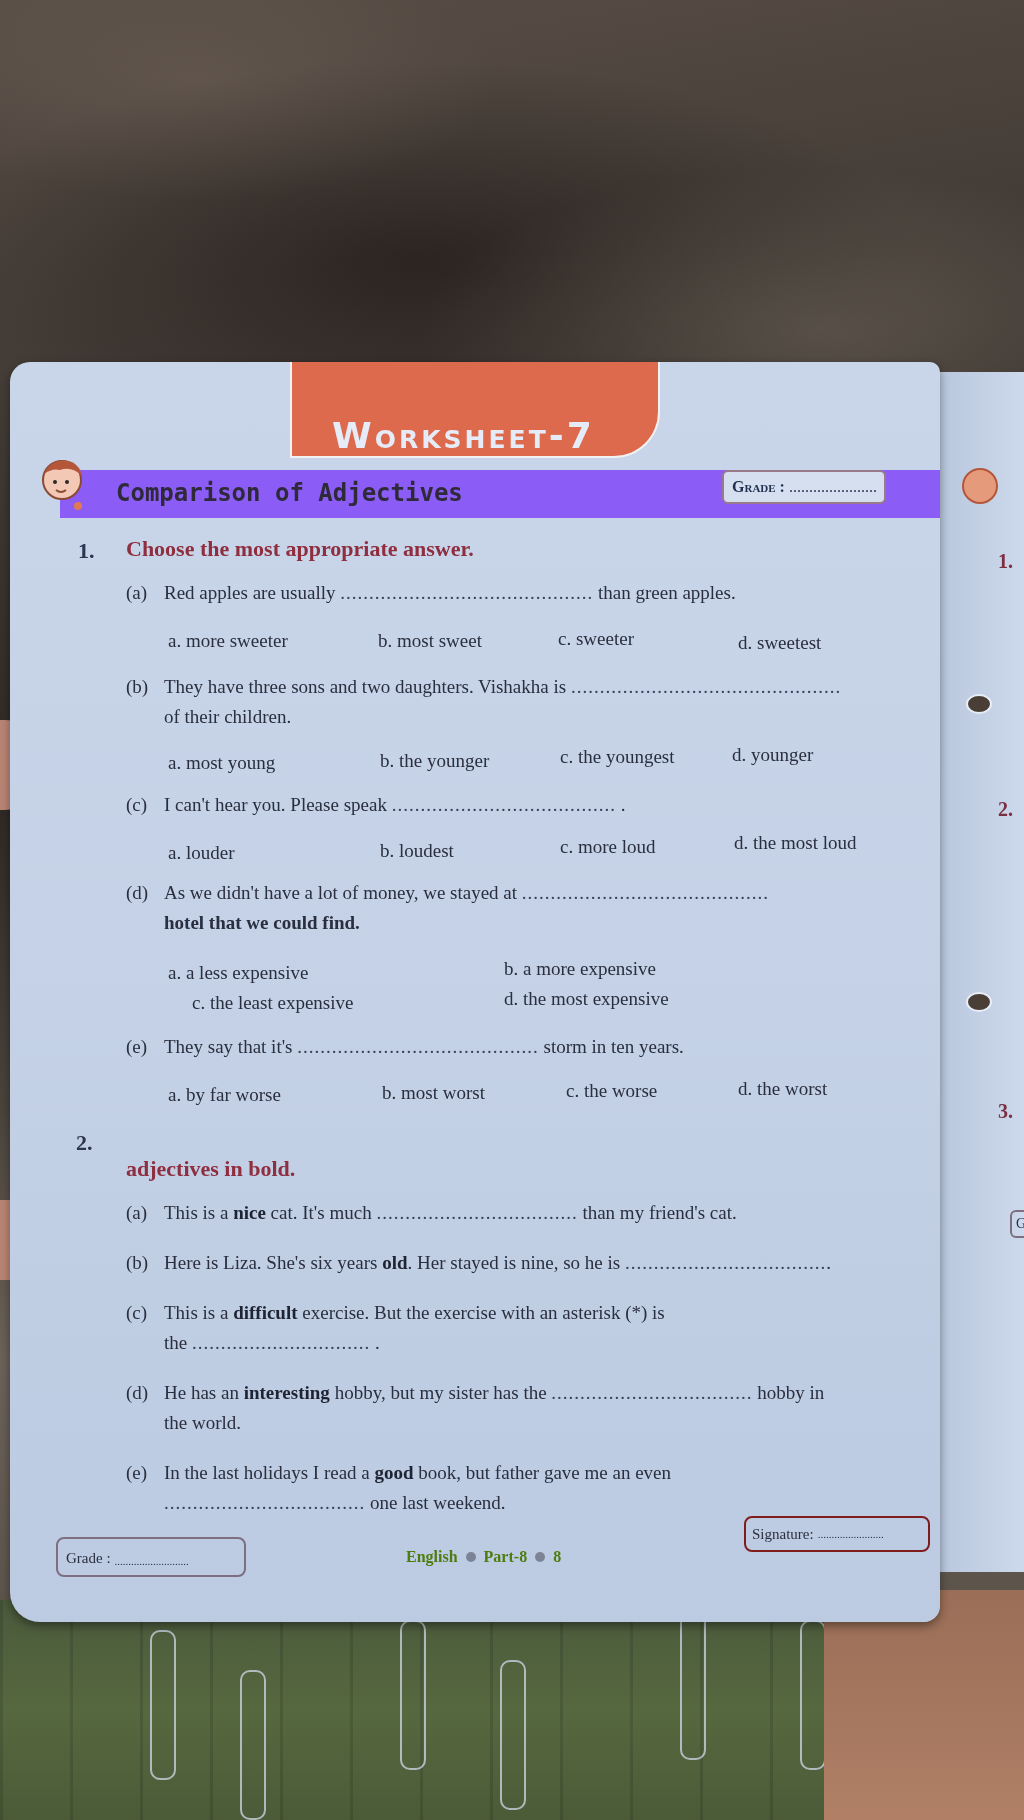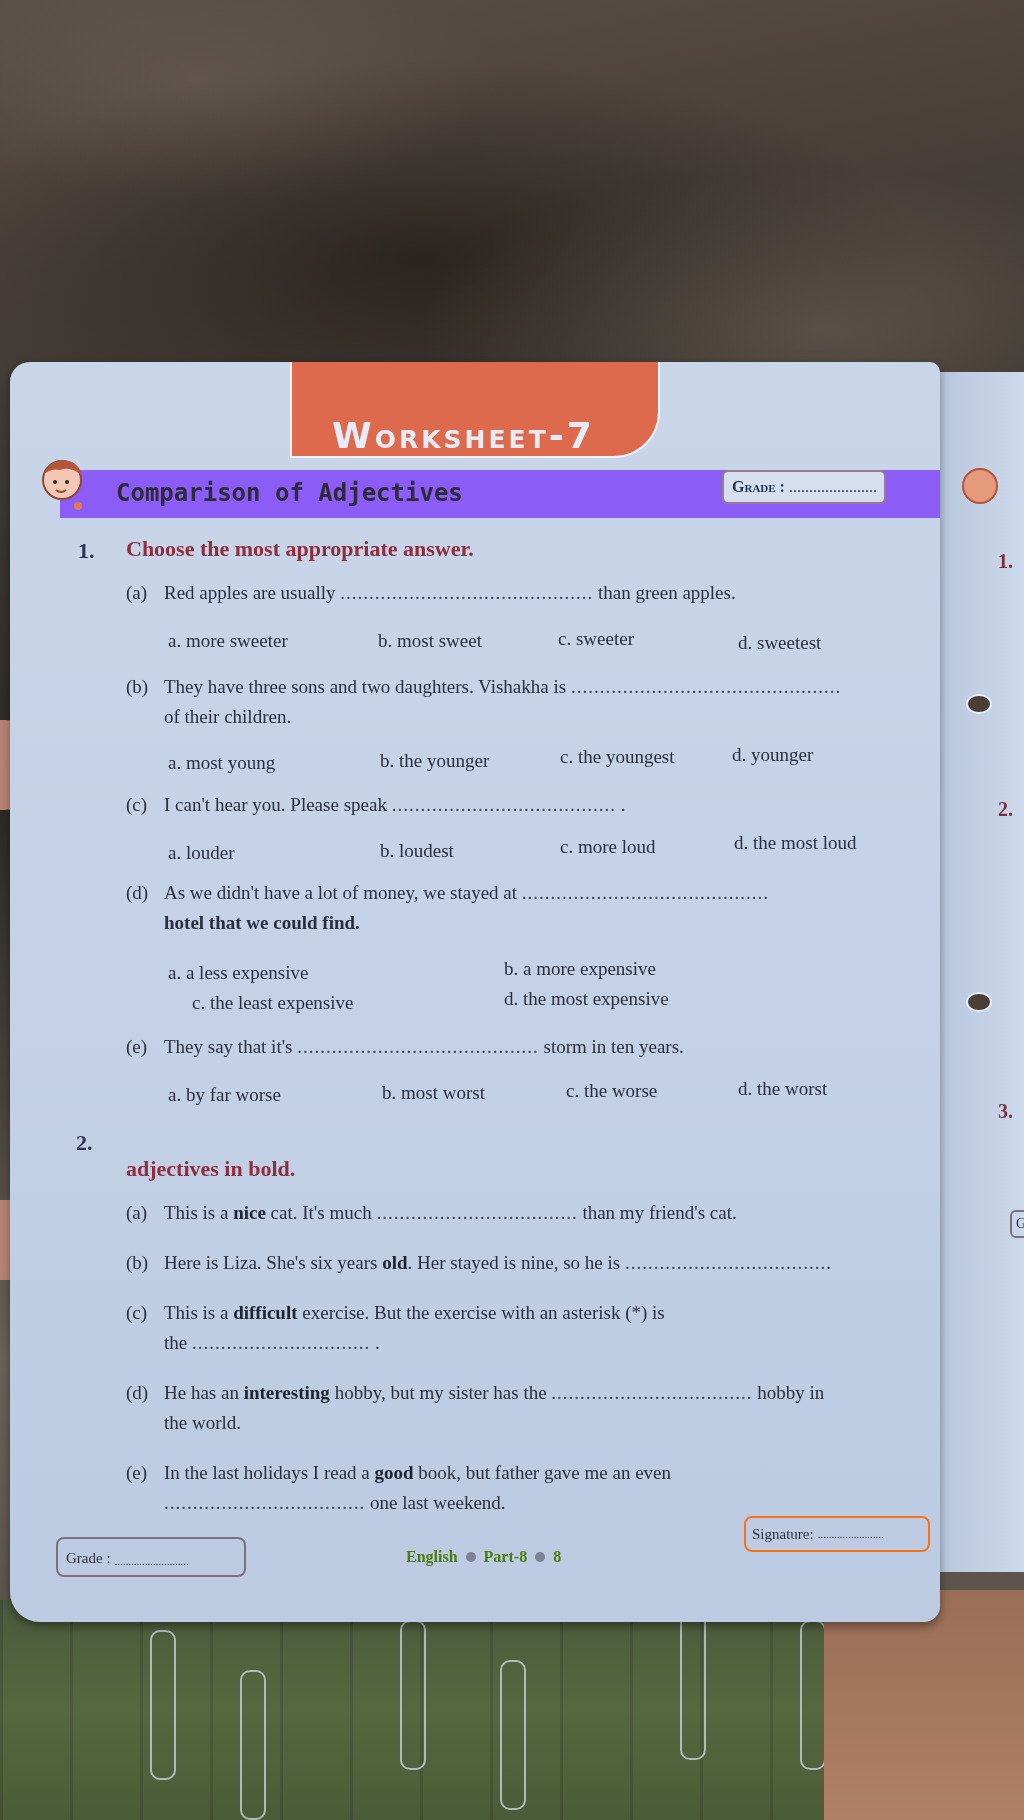--- a/index.html
+++ b/index.html
@@ -97,21 +97,21 @@
     .opt {
       position: absolute; font-size: 19px; color: #2a2f3f;
     }
     .grade-box {
       position: absolute; left: 56px; top: 1537px; width: 190px; height: 40px;
       border: 2px solid #7d6f80; border-radius: 8px;
       font-size: 15px; color: #2a2f3f; display: flex; align-items: flex-end; padding: 0 0 8px 8px;
     }
     .sig-box {
       position: absolute; left: 744px; top: 1516px; width: 186px; height: 36px;
-      border: 2px solid #f97316; border-radius: 8px;
+      border: 2px solid #7f1d1d; border-radius: 8px;
       font-size: 15px; color: #2a2f3f; display: flex; align-items: center; padding-left: 6px;
     }
     .footer-center {
       position: absolute; left: 406px; top: 1548px; font-size: 16px; font-weight: bold; color: #4d7c0f;
       display: flex; gap: 8px; align-items: center;
     }
     .footer-center .bullet {
       width: 10px; height: 10px; border-radius: 50%; background: #7b8395; display: inline-block;
     }
     .hole {

